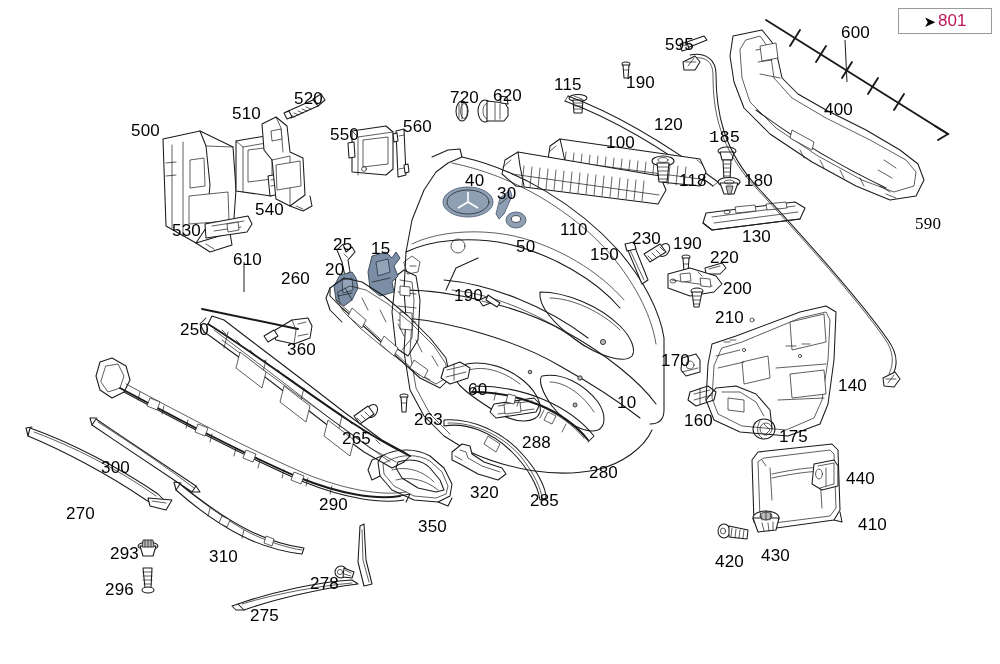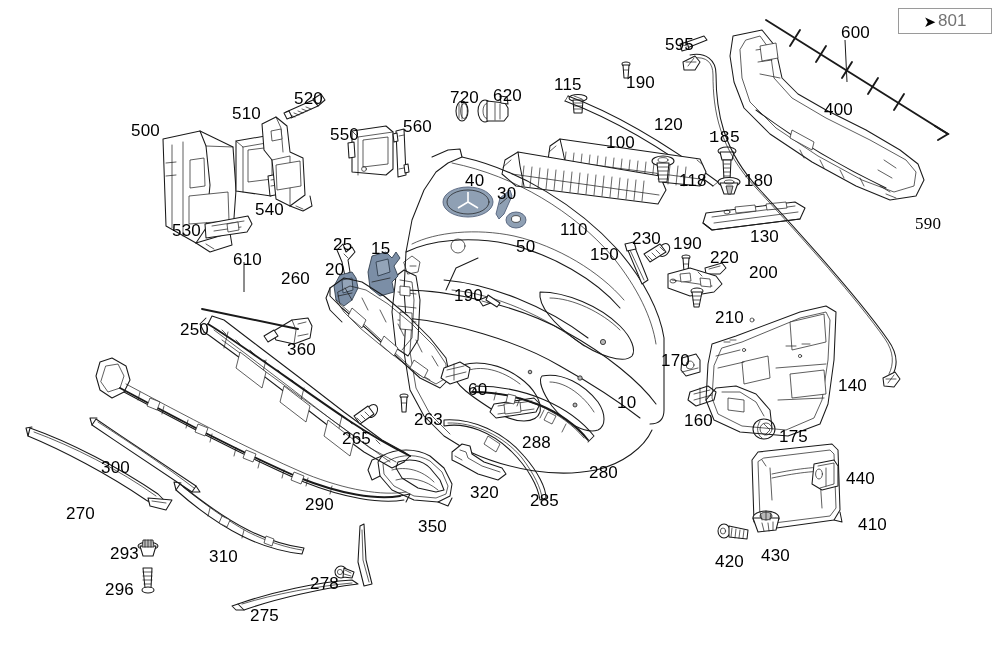--- a/index.html
+++ b/index.html
@@ -25,21 +25,21 @@
   #legend-box{
     position:absolute;
     left:898px;top:8px;
     width:92px;height:24px;
     border:1px solid #9a9a9a;
     background:#ffffff;
     display:flex;align-items:center;justify-content:center;
     gap:2px;
   }
   #legend-box .arw{display:inline-block;line-height:1;font-size:15px;color:#000;}
-  #legend-box .num{font-size:17px;color:#737373;font-family:"Liberation Sans", sans-serif;}
+  #legend-box .num{font-size:17px;color:#be185d;font-family:"Liberation Sans", sans-serif;}
 </style>
 </head>
 <body>
 
 <div id="page">
 
   <svg id="art" viewBox="0 0 1000 664" xmlns="http://www.w3.org/2000/svg">
     <defs>
       <style>
         .o{fill:none;stroke:#1a1a1a;stroke-width:1.05;stroke-linejoin:round;stroke-linecap:round;}
@@ -604,36 +604,36 @@
   <div class="lbl" style="left:450px;top:89px;">720</div>
   <div class="lbl" style="left:493px;top:87px;">620</div>
   <div class="lbl" style="left:554px;top:76px;">115</div>
   <div class="lbl" style="left:626px;top:74px;">190</div>
   <div class="lbl" style="left:654px;top:116px;">120</div>
   <div class="lbl" style="left:606px;top:134px;">100</div>
   <div class="lbl" style="left:560px;top:221px;">110</div>
   <div class="lbl" style="left:679px;top:172px;">118</div>
   <div class="lbl" style="left:709px;top:129px;font-family:Liberation Mono, monospace;">185</div>
   <div class="lbl" style="left:744px;top:172px;">180</div>
-  <div class="lbl" style="left:742px;top:228px;margin-left:8px;">130</div>
+  <div class="lbl" style="left:742px;top:228px;">130</div>
   <div class="lbl" style="left:665px;top:36px;">595</div>
   <div class="lbl" style="left:841px;top:24px;">600</div>
   <div class="lbl" style="left:824px;top:101px;">400</div>
   <div class="lbl" style="left:915px;top:215px;font-family:Liberation Serif, serif;">590</div>
   <div class="lbl" style="left:465px;top:172px;">40</div>
   <div class="lbl" style="left:497px;top:185px;">30</div>
   <div class="lbl" style="left:516px;top:238px;">50</div>
   <div class="lbl" style="left:333px;top:236px;">25</div>
   <div class="lbl" style="left:371px;top:240px;">15</div>
   <div class="lbl" style="left:325px;top:261px;">20</div>
   <div class="lbl" style="left:590px;top:246px;">150</div>
   <div class="lbl" style="left:632px;top:230px;">230</div>
   <div class="lbl" style="left:673px;top:235px;">190</div>
   <div class="lbl" style="left:710px;top:249px;">220</div>
-  <div class="lbl" style="left:723px;top:264px;margin-left:26px;">200</div>
+  <div class="lbl" style="left:723px;top:280px;">200</div>
   <div class="lbl" style="left:715px;top:309px;">210</div>
   <div class="lbl" style="left:454px;top:287px;">190</div>
   <div class="lbl" style="left:233px;top:251px;">610</div>
   <div class="lbl" style="left:281px;top:270px;">260</div>
   <div class="lbl" style="left:180px;top:321px;">250</div>
   <div class="lbl" style="left:287px;top:341px;">360</div>
   <div class="lbl" style="left:661px;top:352px;">170</div>
   <div class="lbl" style="left:684px;top:412px;">160</div>
   <div class="lbl" style="left:779px;top:428px;">175</div>
   <div class="lbl" style="left:838px;top:377px;">140</div>
@@ -643,21 +643,21 @@
   <div class="lbl" style="left:414px;top:411px;">263</div>
   <div class="lbl" style="left:522px;top:434px;">288</div>
   <div class="lbl" style="left:589px;top:464px;">280</div>
   <div class="lbl" style="left:530px;top:492px;">285</div>
   <div class="lbl" style="left:470px;top:484px;">320</div>
   <div class="lbl" style="left:418px;top:518px;">350</div>
   <div class="lbl" style="left:101px;top:459px;">300</div>
   <div class="lbl" style="left:66px;top:505px;">270</div>
   <div class="lbl" style="left:110px;top:545px;">293</div>
   <div class="lbl" style="left:105px;top:581px;">296</div>
-  <div class="lbl" style="left:305px;top:496px;">290</div>
+  <div class="lbl" style="left:319px;top:496px;">290</div>
   <div class="lbl" style="left:209px;top:548px;">310</div>
   <div class="lbl" style="left:250px;top:607px;">275</div>
   <div class="lbl" style="left:310px;top:575px;">278</div>
   <div class="lbl" style="left:846px;top:470px;">440</div>
   <div class="lbl" style="left:858px;top:516px;">410</div>
   <div class="lbl" style="left:715px;top:553px;">420</div>
   <div class="lbl" style="left:761px;top:547px;">430</div>
 
   <div id="legend-box">
     <span class="arw">➤</span>

